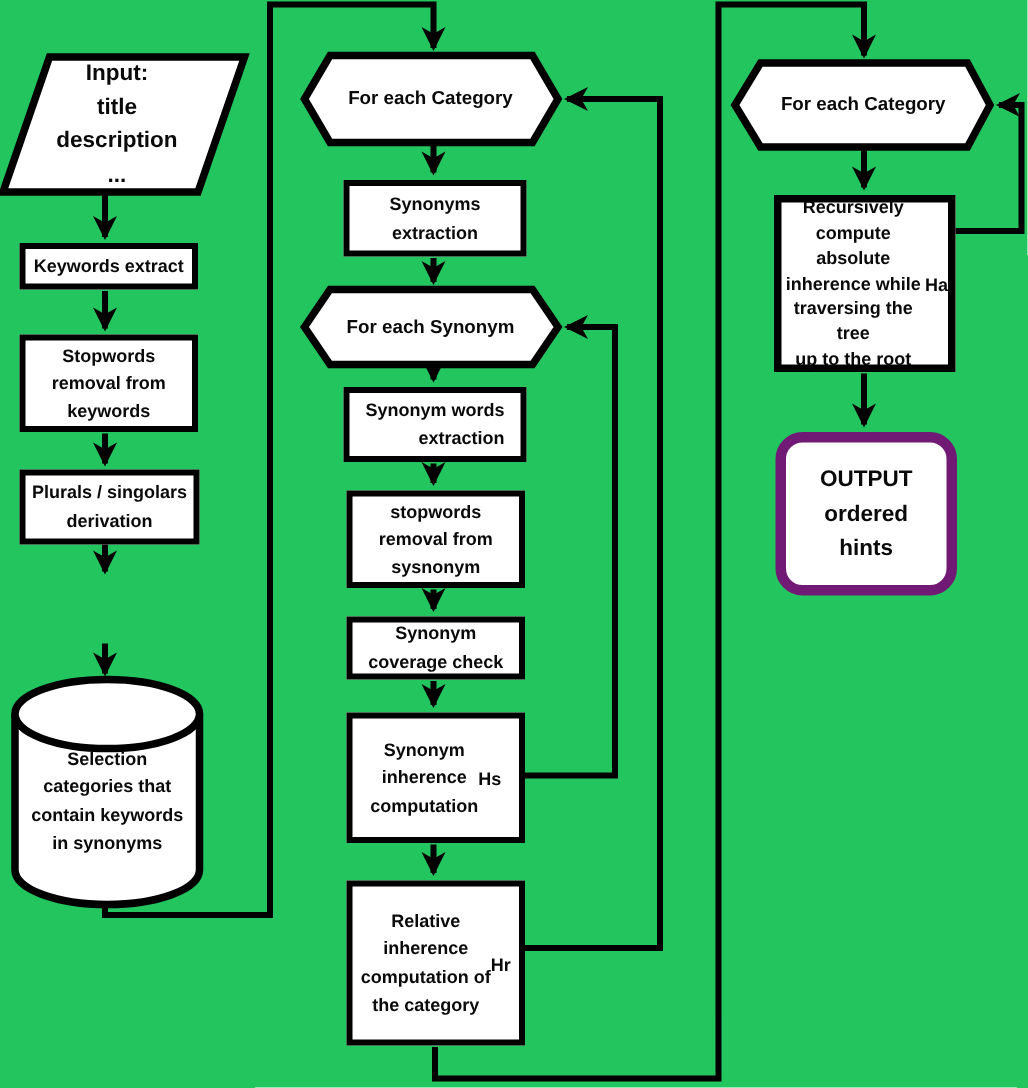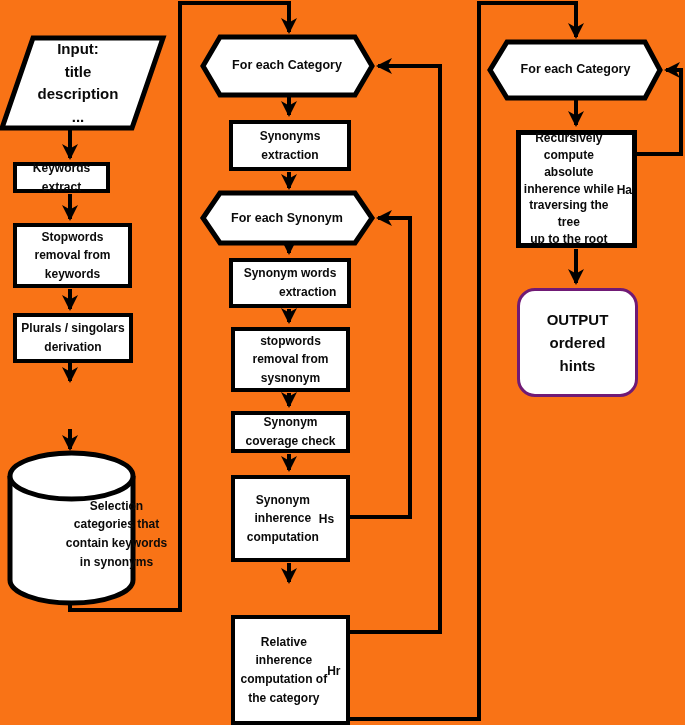--- a/index.html
+++ b/index.html
@@ -1,19 +1,19 @@
 <!DOCTYPE html>
 <html><head>
 <meta charset="utf-8">
 <style>
   html,body { margin:0; padding:0; background:#ffffff; }
   .canvas {
     position:relative;
     width:685px; height:725px;
-    background:#f97316;
+    background:#22c55e;
     font-family:"Liberation Sans", sans-serif;
     overflow:hidden;
   }
   svg.wires { position:absolute; left:0; top:0; width:685px; height:725px; }
   .node {
     position:absolute;
     display:flex; align-items:center; justify-content:center;
     text-align:center;
     white-space:pre-line;
     color:#0a0a0a;
@@ -23,21 +23,21 @@
     box-sizing:border-box;
     z-index:2;
   }
   .rect  { border:4px solid #000; background:#fff; }
   .thick { border-width:5px; }
   .labelonly { background:transparent; border:none; }
   .col { }
   .sym { font-size:12px; line-height:1.25; margin-top:2px; }
   .big { font-size:15px; line-height:1.5; }
   .hexlabel { font-size:12.5px; }
-  .rounded { border:3px solid #701a75; border-radius:18px; background:#fff; font-size:15px; line-height:1.55; }
+  .rounded { border:7px solid #701a75; border-radius:18px; background:#fff; font-size:15px; line-height:1.55; }
   .tight { line-height:1.4; }
 </style>
 </head>
 <body>
 
 <div class="canvas">
 
   <svg class="wires" viewBox="0 0 685 725">
     <defs>
       <marker id="arr" viewBox="0 0 18 18" refX="15" refY="9" markerWidth="18" markerHeight="18" orient="auto" markerUnits="userSpaceOnUse">
@@ -79,31 +79,31 @@
       <path d="M10,476 L10,580 A61.5,23 0 0 0 133,580 L133,476"></path>
       <ellipse cx="71.5" cy="476" rx="61.5" ry="23"></ellipse>
     </g>
   </svg>
 
   <div class="node labelonly big" style="left:2px; top:42px; width:152px; height:82px;">Input:
 title
 description
 ...</div>
 
-  <div class="node rect" style="left:13px; top:162px; width:97px; height:31px;">Keywords extract</div>
+  <div class="node rect" style="left:13px; top:162px; width:119px; height:31px;">Keywords extract</div>
 
   <div class="node rect" style="left:13px; top:223px; width:119px; height:65px;">Stopwords
 removal from
 keywords</div>
 
   <div class="node rect" style="left:13px; top:313px; width:120px; height:50px;">Plurals / singolars
 derivation</div>
 
 
-  <div class="node labelonly" style="left:12px; top:490px; width:119px; height:88px;margin-left:45px;">Selection
+  <div class="node labelonly" style="left:12px; top:490px; width:119px; height:88px;">Selection
 categories that
 contain keywords
 in synonyms</div>
 
   <div class="node labelonly hexlabel" style="left:213px; top:40px; width:148px; height:52px;">For each Category</div>
 
   <div class="node rect" style="left:229px; top:120px; width:122px; height:51px;">Synonyms
 extraction</div>
 
   <div class="node labelonly hexlabel" style="left:213px; top:194px; width:148px; height:49px;">For each Synonym</div>
@@ -118,21 +118,21 @@
   <div class="node rect" style="left:231px; top:411px; width:119px; height:42px;">Synonym
 coverage check</div>
 
   <div class="node rect col" style="left:231px; top:475px; width:119px; height:87px;">
     <span>Synonym
 inherence
 computation</span>
     <span class="sym">Hs</span>
   </div>
 
-  <div class="node rect col" style="left:231px; top:587px; width:119px; height:110px;margin-top:28px;">
+  <div class="node rect col" style="left:231px; top:587px; width:119px; height:110px;">
     <span>Relative
 inherence
 computation of
 the category</span>
     <span class="sym">Hr</span>
   </div>
 
   <div class="node labelonly hexlabel" style="left:498px; top:45px; width:155px; height:50px;">For each Category</div>
 
   <div class="node rect thick col tight" style="left:516px; top:130px; width:121px; height:118px;">

